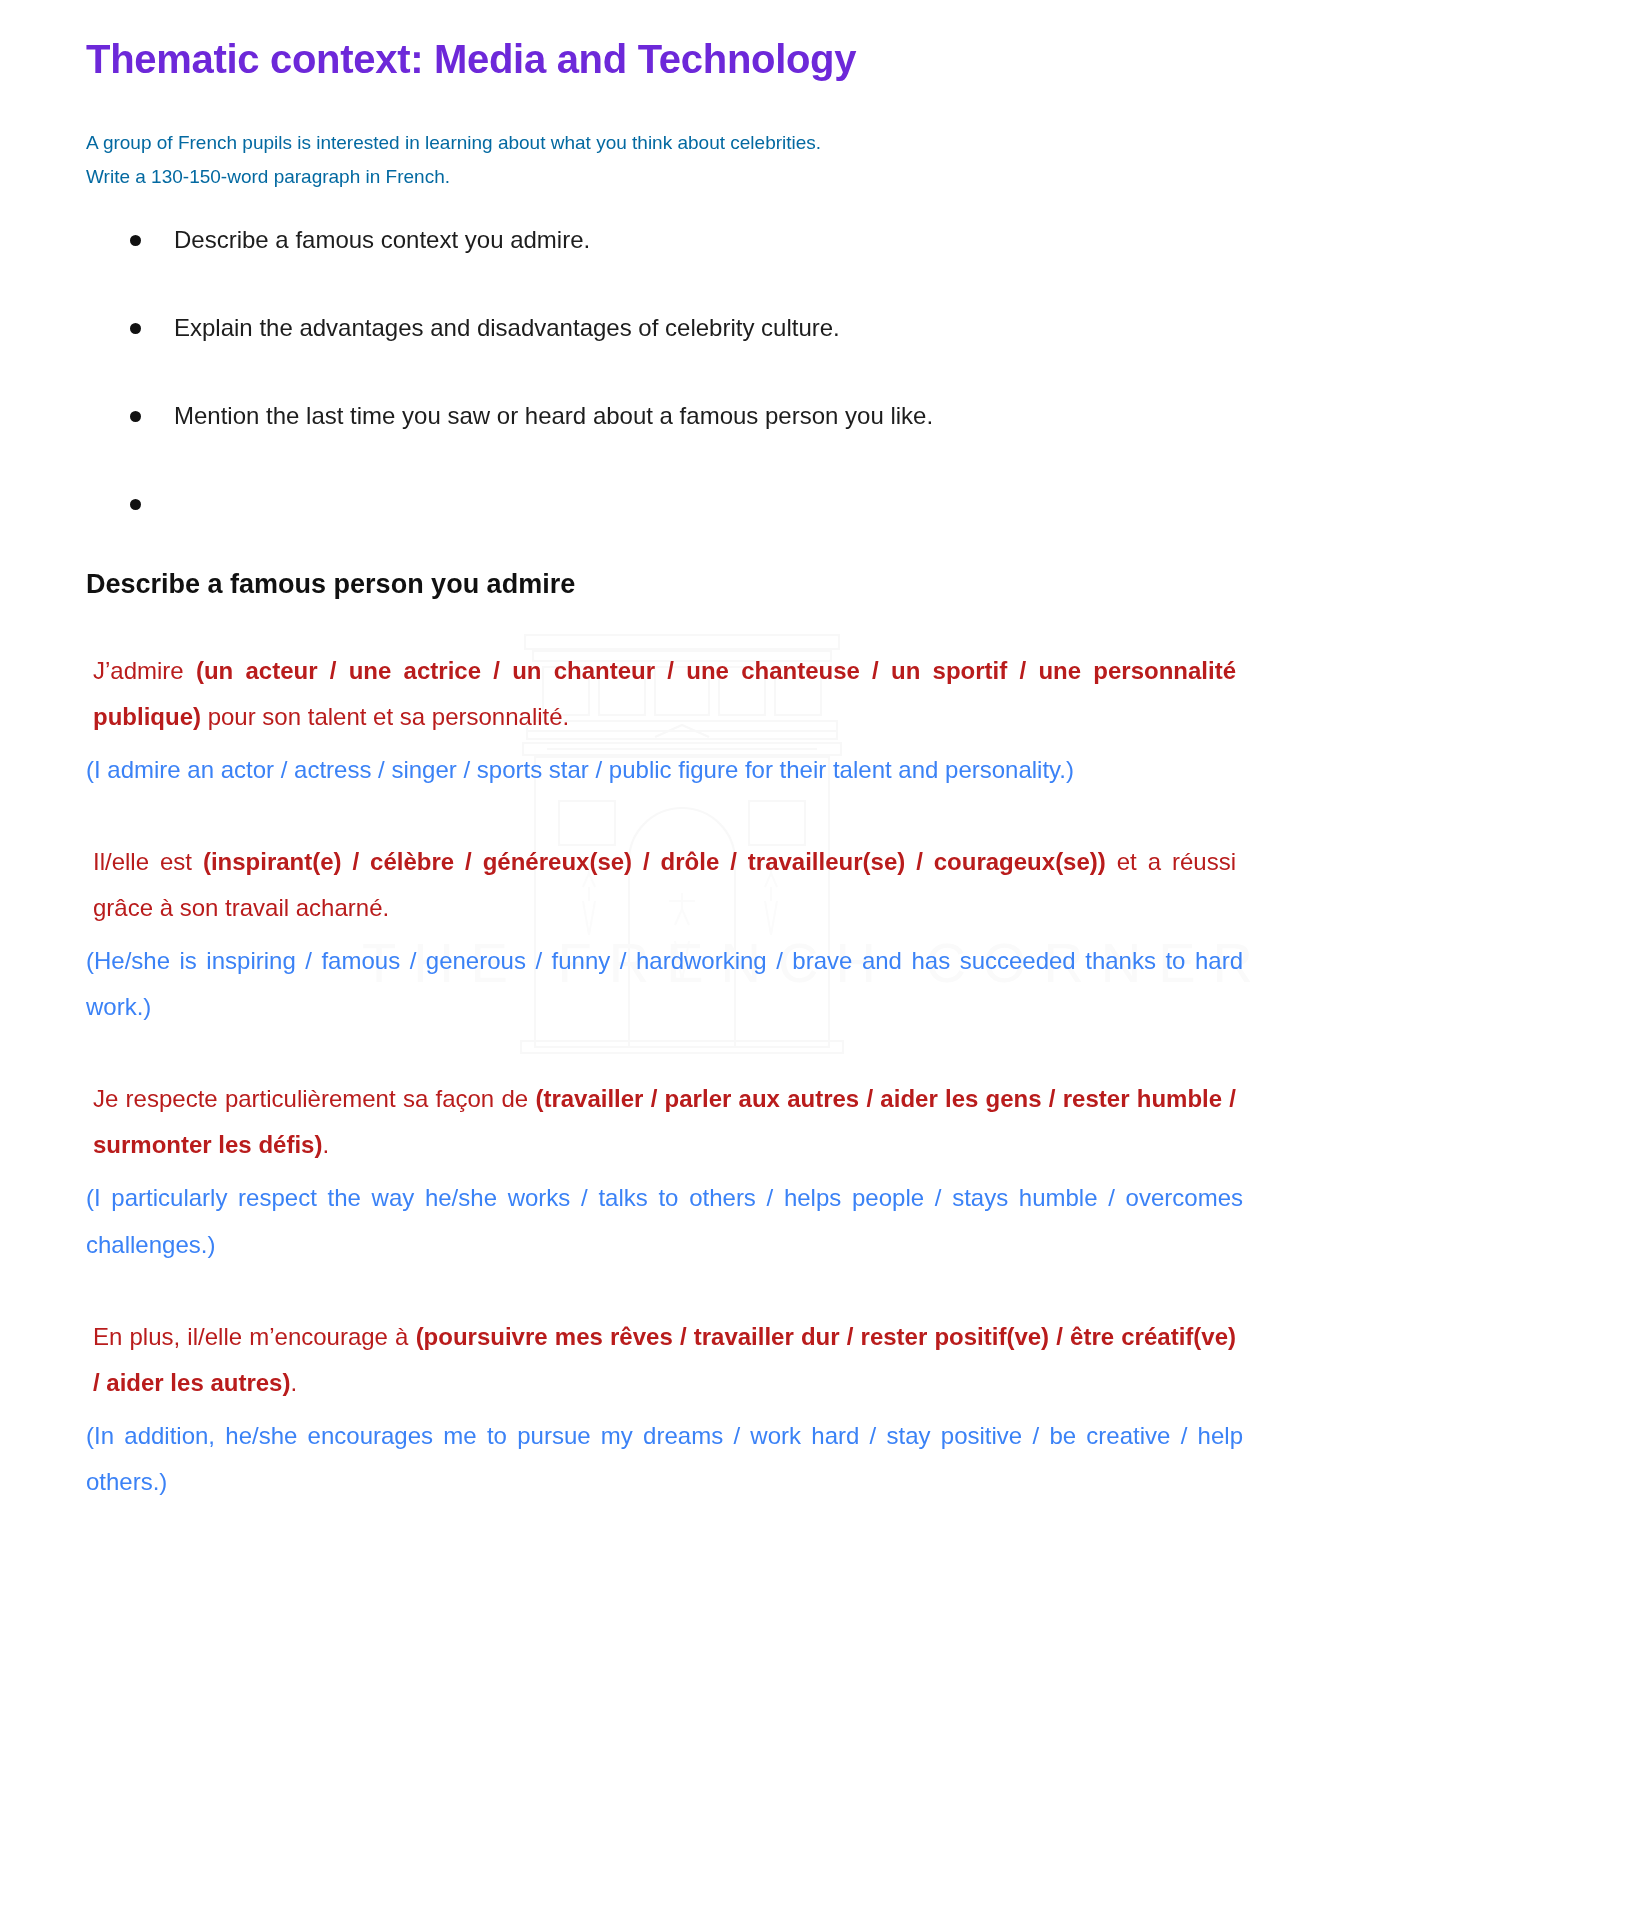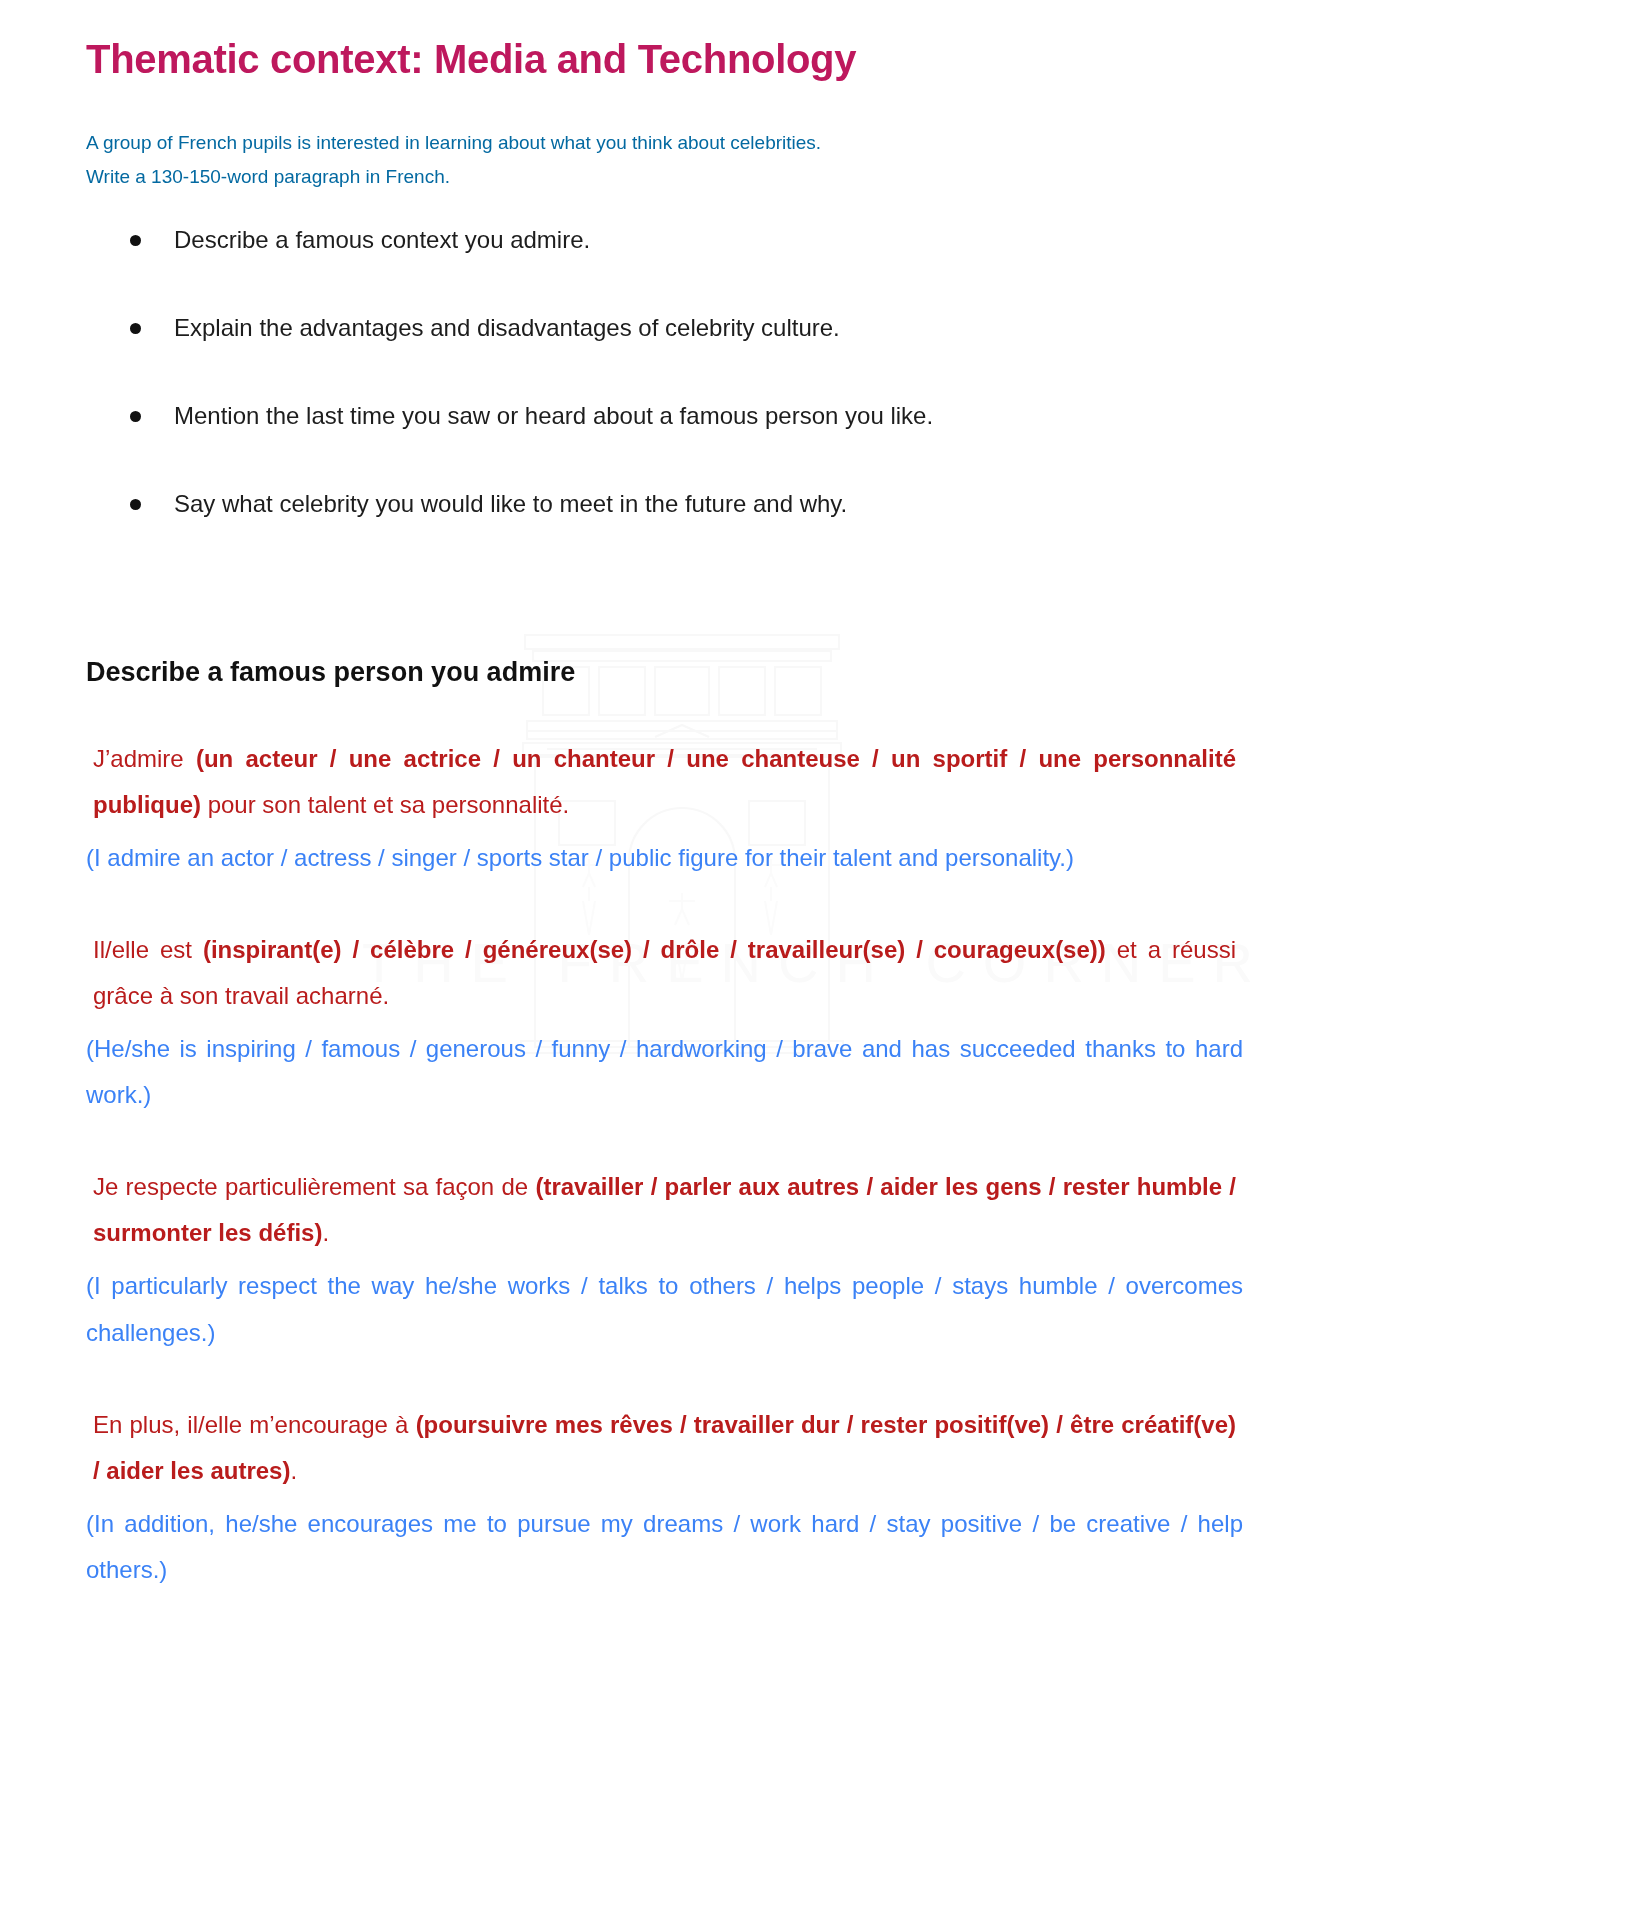--- a/index.html
+++ b/index.html
@@ -61,21 +61,21 @@
     position: relative;
     z-index: 2;
   }
 
   h1.doc-title {
     font-size: 40px;
     font-weight: 700;
     letter-spacing: -0.3px;
     margin: 0 0 8px 0;
     line-height: 1.25;
-    color: #be185d;
+    color: #6d28d9;
   }
 
   .intro {
     margin-top: 42px;
     font-size: 19px;
     line-height: 1.78;
     color: #0369a1;
     max-width: 1160px;
   }
   .intro .line { display: block; }
@@ -197,21 +197,20 @@
       <li>
         <span class="bullet"></span>
         <span>Explain the advantages and disadvantages of celebrity culture.</span>
       </li>
       <li>
         <span class="bullet"></span>
         <span>Mention the last time you saw or heard about a famous person you like.</span>
       </li>
       <li>
         <span class="bullet"></span>
-        <span>Say what celebrity you would like to meet in the future and why.</span>
       </li>
     </ul>
 
     <h2 class="section-title">Describe a famous person you admire</h2>
 
     <div class="block">
       <p class="fr"><span>J’admire </span><b>(un acteur / une actrice / un chanteur / une chanteuse / un sportif / une personnalité publique)</b><span> pour son talent et sa personnalité.</span></p>
       <p class="en">(I admire an actor / actress / singer / sports star / public figure for their talent and personality.)</p>
     </div>
 

